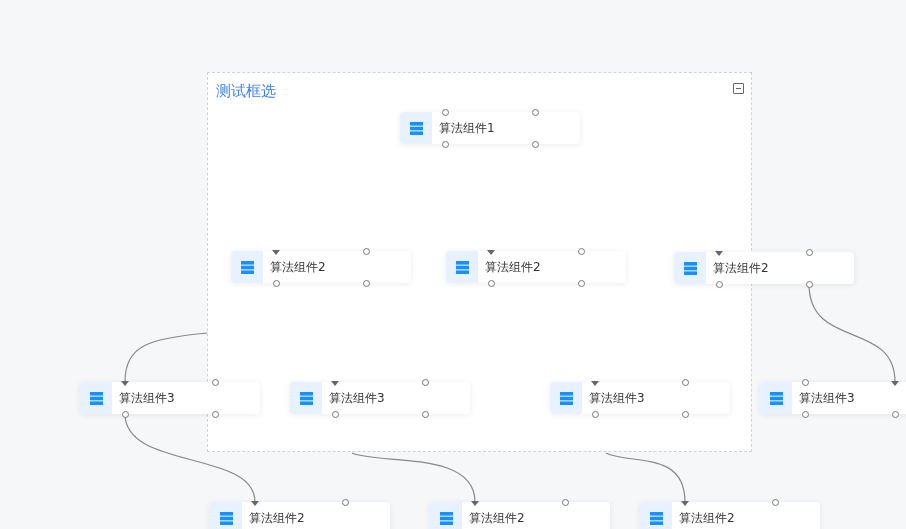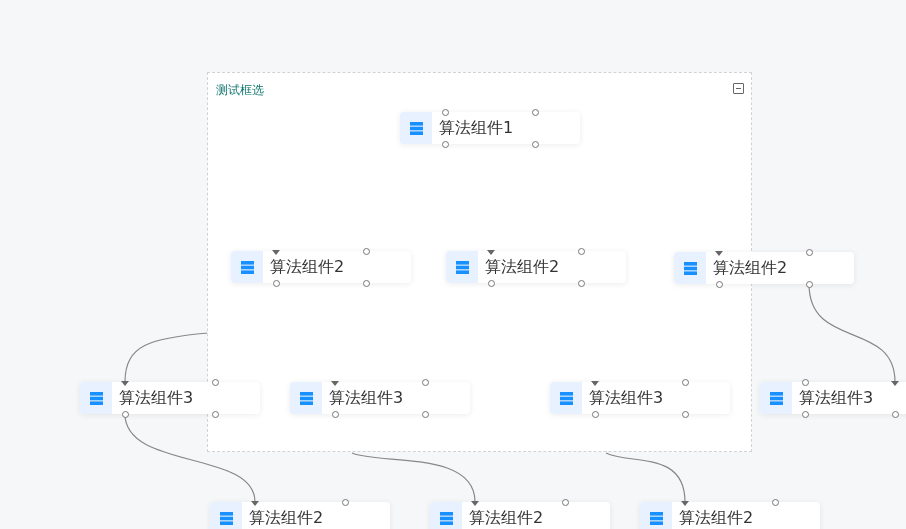--- a/index.html
+++ b/index.html
@@ -1,31 +1,31 @@
 <!DOCTYPE html>
 <html><head>
 <meta charset="utf-8">
 <style>
   html, body { margin:0; padding:0; }
   body { width:906px; height:529px; overflow:hidden; background:#f6f7f9; position:relative;
          font-family:"DejaVu Sans","Liberation Sans",sans-serif; }
   #canvas { position:absolute; left:0; top:0; width:906px; height:529px; }
   .group { position:absolute; left:207px; top:72px; width:545px; height:380px;
            background:#ffffff; border:1px dashed #cfd3d8; box-sizing:border-box; }
-  .group-title { position:absolute; left:8px; top:9px; font-size:12px; color:#0f766e; }
+  .group-title { position:absolute; left:8px; top:9px; font-size:15px; color:#3b82f6; }
   .collapse-btn { position:absolute; right:7px; top:10px; width:9px; height:9px;
                   border:1px solid #666; border-radius:1px; cursor:pointer; }
   .collapse-btn::after { content:""; position:absolute; left:2px; top:4px; width:5px; height:1px; background:#666; }
   svg.edges { position:absolute; left:0; top:0; width:906px; height:529px; pointer-events:none; }
   .node { position:absolute; width:180px; height:32px; background:#fff; border-radius:4px;
           box-shadow:0 1px 6px rgba(0,0,0,0.08); display:flex; align-items:center; cursor:pointer; }
   .node .icon-cell { width:32px; height:32px; background:#e8f1ff; border-radius:4px 0 0 4px;
                      display:flex; align-items:center; justify-content:center; }
   .node .icon-cell svg { width:13px; height:13px; }
-  .node .label { margin-left:7px; font-size:16px; color:#333; }
+  .node .label { margin-left:7px; font-size:12px; color:#333; }
   .port { position:absolute; width:5px; height:5px; border:1px solid #777; border-radius:50%; background:#fff; }
   .port.arrow { width:0; height:0; border:none; border-radius:0; background:none;
                 border-left:4px solid transparent; border-right:4px solid transparent; border-top:5px solid #666; }
 </style>
 </head>
 <body>
 
 <div id="canvas">
   <svg class="edges" viewBox="0 0 906 529">
     <path d="M208 333 C 150 338, 125 345, 125 382" stroke="#888" stroke-width="1.2" fill="none"></path>

